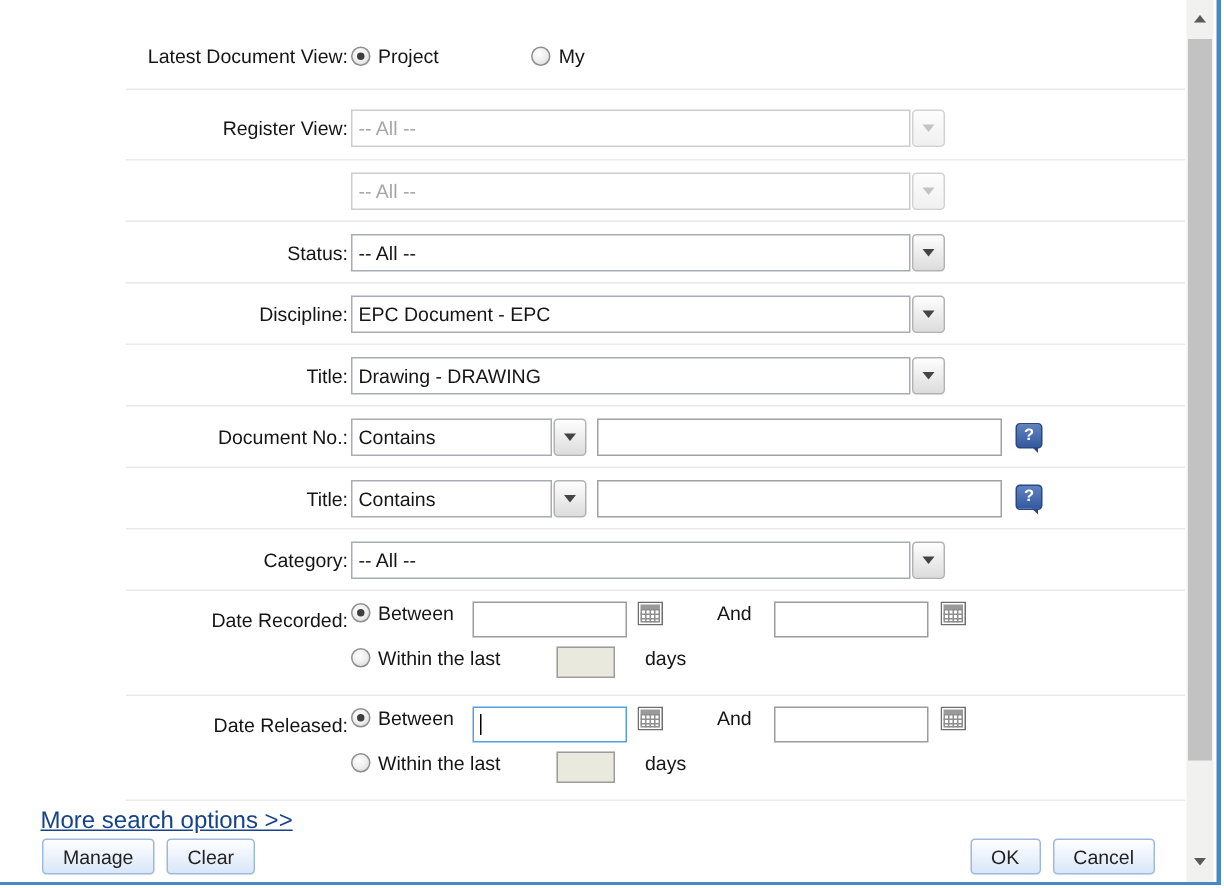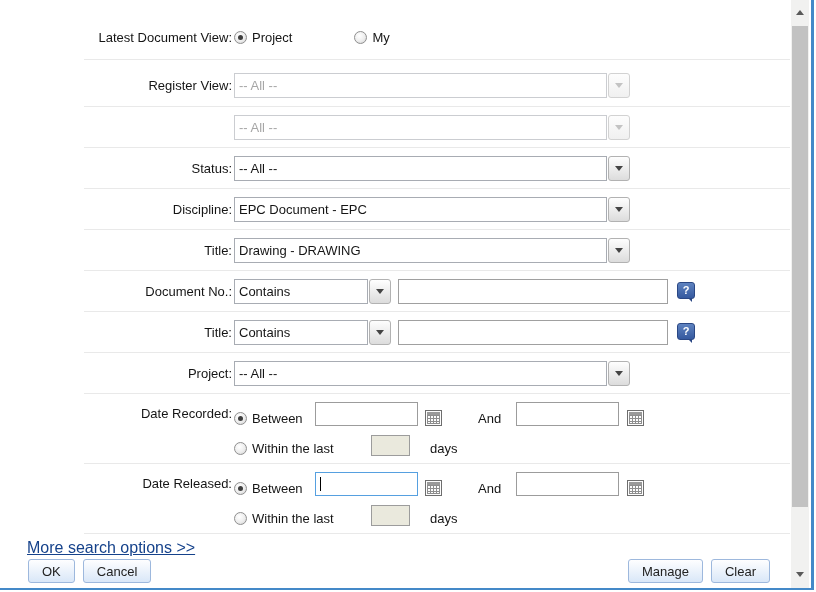--- a/index.html
+++ b/index.html
@@ -51,21 +51,21 @@
 
   
   .help-icon{position:relative;width:16px;height:15px;flex:0 0 16px;margin-left:9px;margin-top:-2px;
          background:linear-gradient(#5f83c0,#35599f);border:1px solid #2a4784;border-radius:3px;
          color:#fff;font-weight:bold;font-size:11px;line-height:15px;text-align:center;cursor:pointer;}
   .help-icon::after{content:"";position:absolute;right:2px;bottom:-4px;width:0;height:0;
          border-top:4px solid #2a4784;border-left:4px solid transparent;}
 
   
   .date-lines{display:flex;flex-direction:column;gap:5px;}
-  .date-line{display:flex;align-items:flex-end;height:25px;}
+  .date-line{display:flex;align-items:flex-start;height:25px;}
   .opt{display:flex;align-items:center;box-sizing:border-box;}
   .opt.between{width:81px;}
   .opt.within{width:137px;}
   .date-wrap{position:relative;display:flex;align-items:center;}
   .date-input{width:103px;height:24px;box-sizing:border-box;border:1px solid #9c9c9c;
          padding:0 4px;font:13px "Liberation Sans",sans-serif;outline:none;}
   .date-wrap.focused .date-input{border-color:#56a0e0;}
   .caret{display:none;}
   .date-wrap.focused .caret{display:block;position:absolute;left:5px;top:5px;width:1px;height:14px;
          background:#000;animation:blink 1.06s step-end infinite;}
@@ -203,21 +203,21 @@
         <span class="trigger">
             <span class="tri"></span>
           </span>
       </div>
       <input class="text-input" value="" style="">
       <span class="help-icon">?</span>
     </div>
   </div>
 
   <div class="form-row">
-    <div class="row-label">Project:</div>
+    <div class="row-label">Category:</div>
     <div class="row-field">
       <div class="combo wide">
         <input class="combo-input" readonly="" value="-- All --" style="">
         <span class="trigger">
             <span class="tri"></span>
           </span>
       </div>
     </div>
   </div>
 
@@ -306,26 +306,26 @@
       </div>
     </div>
   </div>
 
   <div class="more-row">
     <a class="more-link" href="#">More search options &gt;&gt;</a>
   </div>
 
   <div class="footer">
     <div class="btn-group">
+      <button class="btn">Manage</button>
+      <button class="btn">Clear</button>
+    </div>
+    <div class="btn-group">
       <button class="btn">OK</button>
       <button class="btn">Cancel</button>
-    </div>
-    <div class="btn-group">
-      <button class="btn">Manage</button>
-      <button class="btn">Clear</button>
     </div>
   </div>
 </div>
 
 <div class="vscroll">
   <div class="scroll-up">
       <span class="arr-up"></span>
     </div>
   <div class="scroll-thumb"></div>
   <div class="scroll-down">

